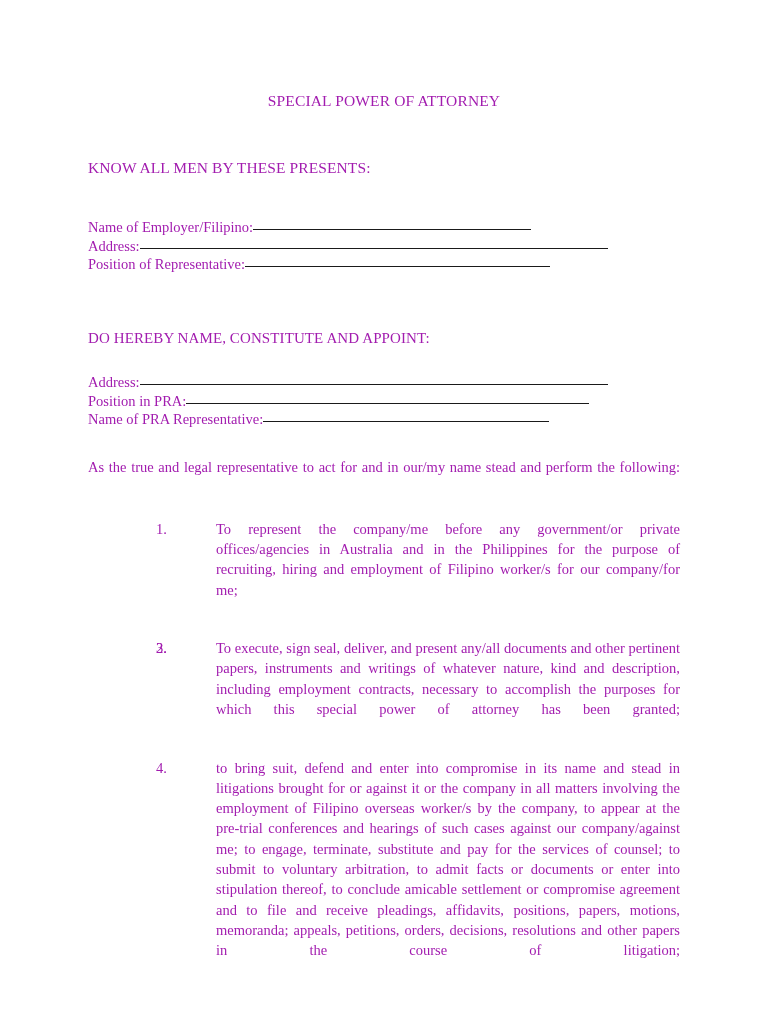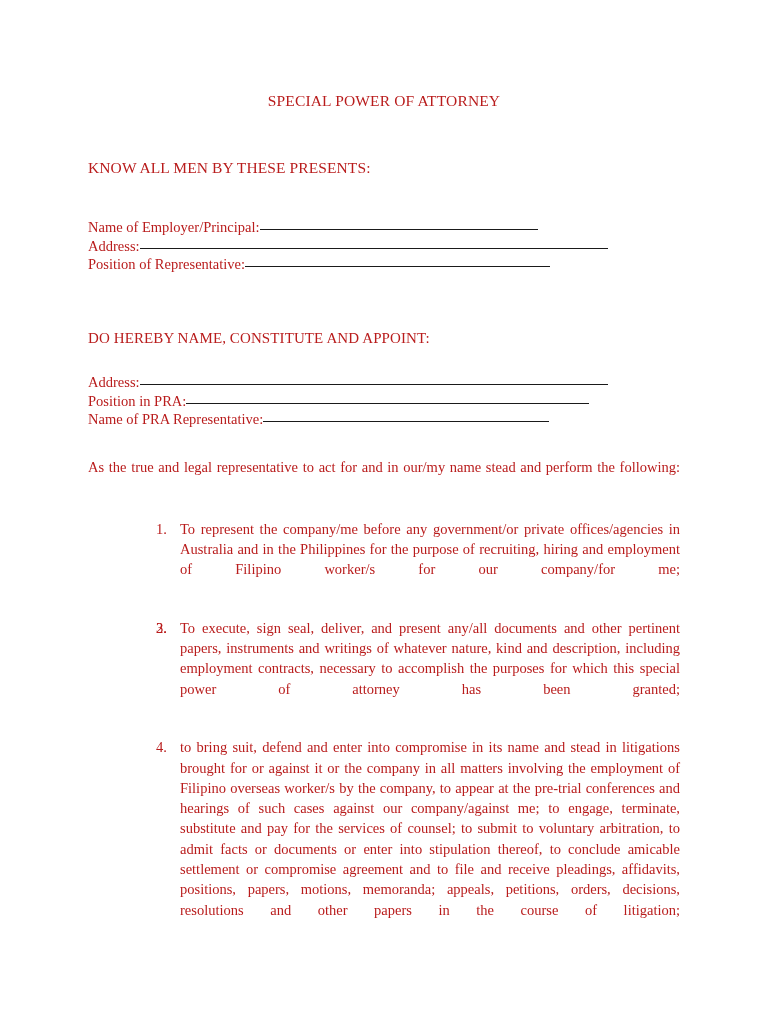--- a/index.html
+++ b/index.html
@@ -101,42 +101,43 @@
     position: absolute;
     left: 68px;
     top: 0;
     width: 20px;
     text-align: left;
     font-size: 14.5px;
     line-height: 20.3px;
   }
   .clause-text {
     display: block;
+    margin-left: 36px;
   }
   
   .clause-text:after,
   .intro-para:after {
     content: "";
     display: inline-block;
     width: 100%;
   }
 </style>
 </head>
 <body style="background: rgb(255, 255, 255);">
 
 <div class="page" style="background: rgb(255, 255, 255);">
-  <div class="content" style="color: #b91c1c;">
+  <div class="content" style="color: #a21caf;">
 
     <div class="doc-title">SPECIAL POWER OF ATTORNEY</div>
 
     <div class="salutation">KNOW ALL MEN BY THESE PRESENTS:</div>
 
     <div class="form-block">
       <div class="form-row">
-        <span class="form-label">Name of Employer/Principal:</span><span class="blank-line" style="width: 278px; border-bottom-color: rgb(26, 26, 26);"></span>
+        <span class="form-label">Name of Employer/Filipino:</span><span class="blank-line" style="width: 278px; border-bottom-color: rgb(26, 26, 26);"></span>
       </div>
       <div class="form-row">
         <span class="form-label">Address:</span><span class="blank-line" style="width: 468px; border-bottom-color: rgb(26, 26, 26);"></span>
       </div>
       <div class="form-row">
         <span class="form-label">Position of Representative:</span><span class="blank-line" style="width: 305px; border-bottom-color: rgb(26, 26, 26);"></span>
       </div>
     </div>
 
     <div class="section-heading">DO HEREBY NAME, CONSTITUTE AND APPOINT:</div>

